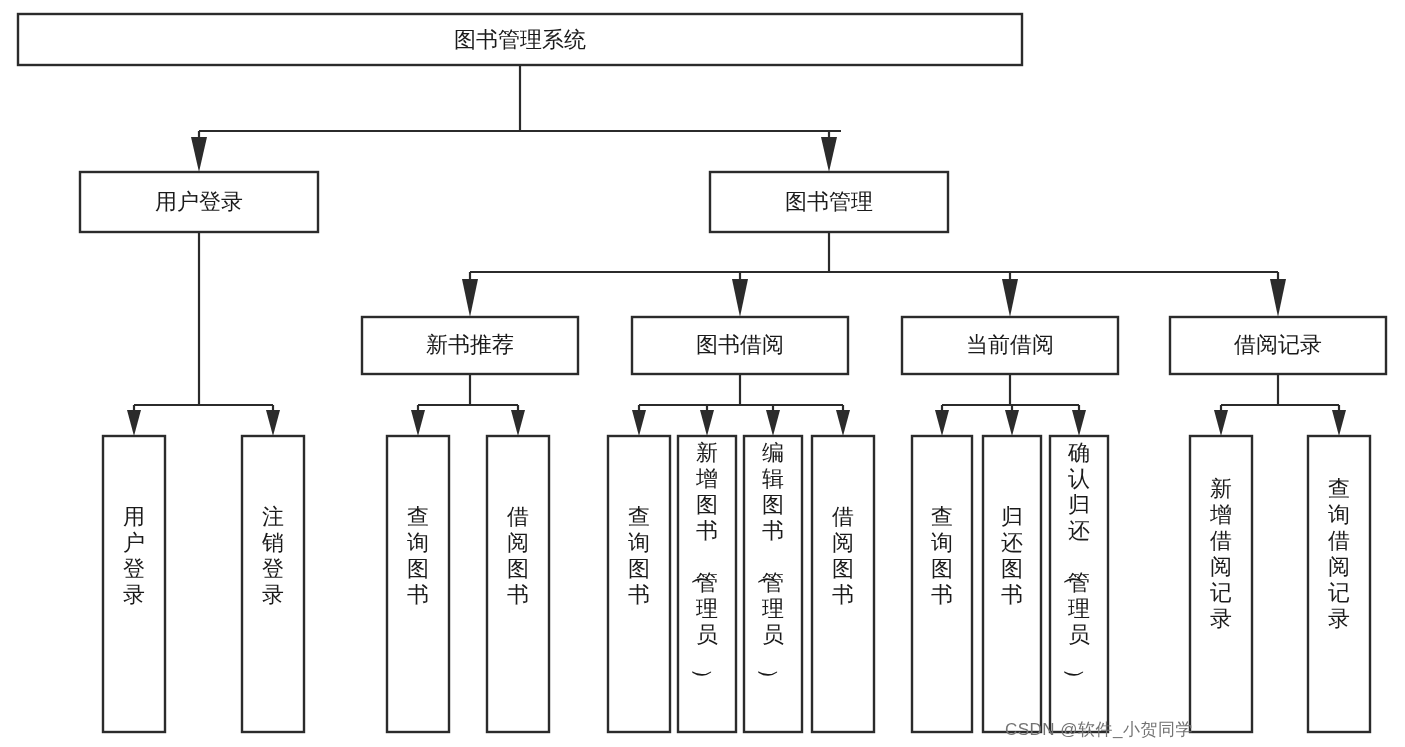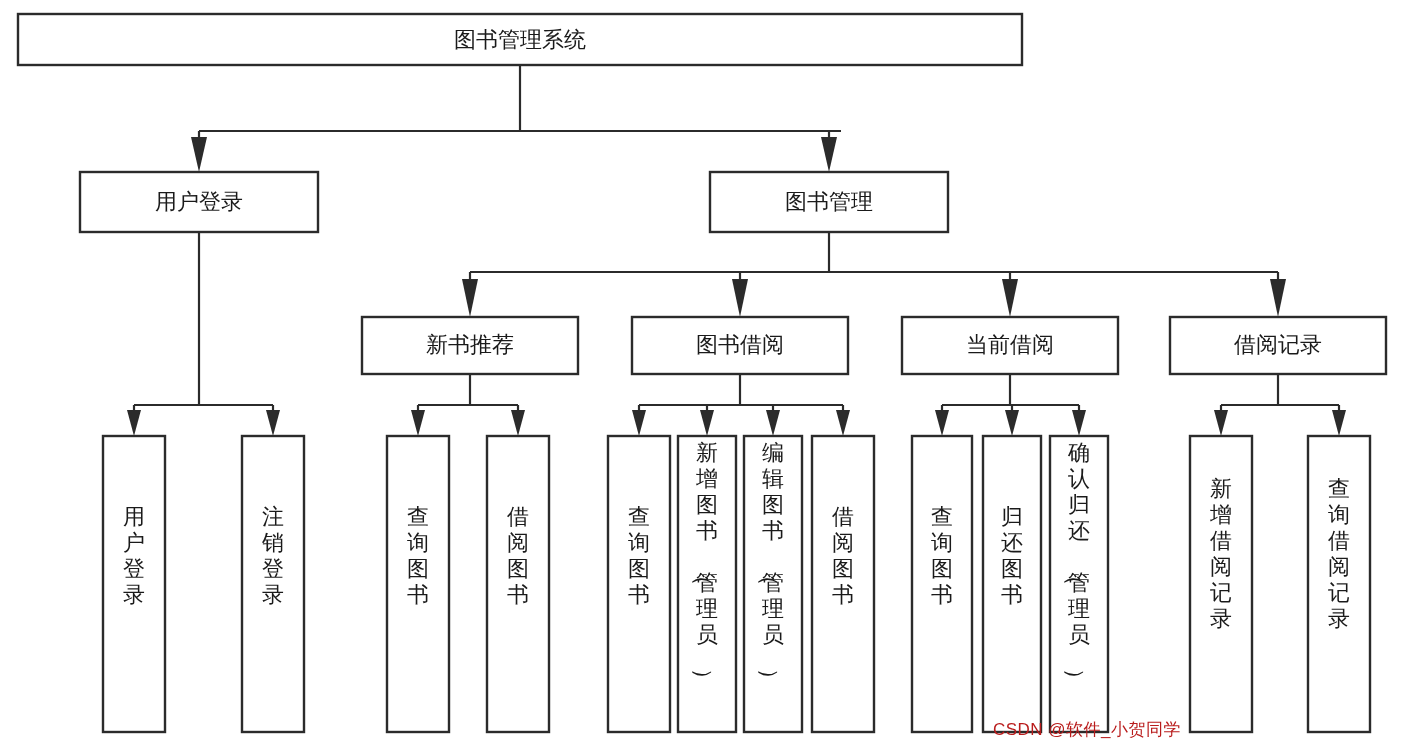--- a/index.html
+++ b/index.html
@@ -11,20 +11,21 @@
     width: 1405px;
     height: 747px;
     font-family: "Liberation Sans", "DejaVu Sans", sans-serif;
     overflow: hidden;
   }
   #diagram-root {
     position: relative;
     width: 1191px;
     height: 747px;
     background: #ffffff;
+    padding-left: 12px;
   }
   svg#flow-svg {
     position: absolute;
     left: 0;
     top: 0;
     width: 1405px;
     height: 747px;
   }
   .node-rect {
     fill: #ffffff;
@@ -53,21 +54,21 @@
     font-size: 22px;
     fill: #1a1a1a;
     text-anchor: middle;
   }
   .watermark-text {
     position: absolute;
     right: 10px;
     bottom: 6px;
     font-family: "Liberation Sans", "DejaVu Sans", sans-serif;
     font-size: 17px;
-    color: #b91c1c;
+    color: #737373;
     white-space: nowrap;
     letter-spacing: 0.5px;
     pointer-events: none;
   }
 </style>
 </head>
 <body>
 
 <div id="diagram-root">
 

